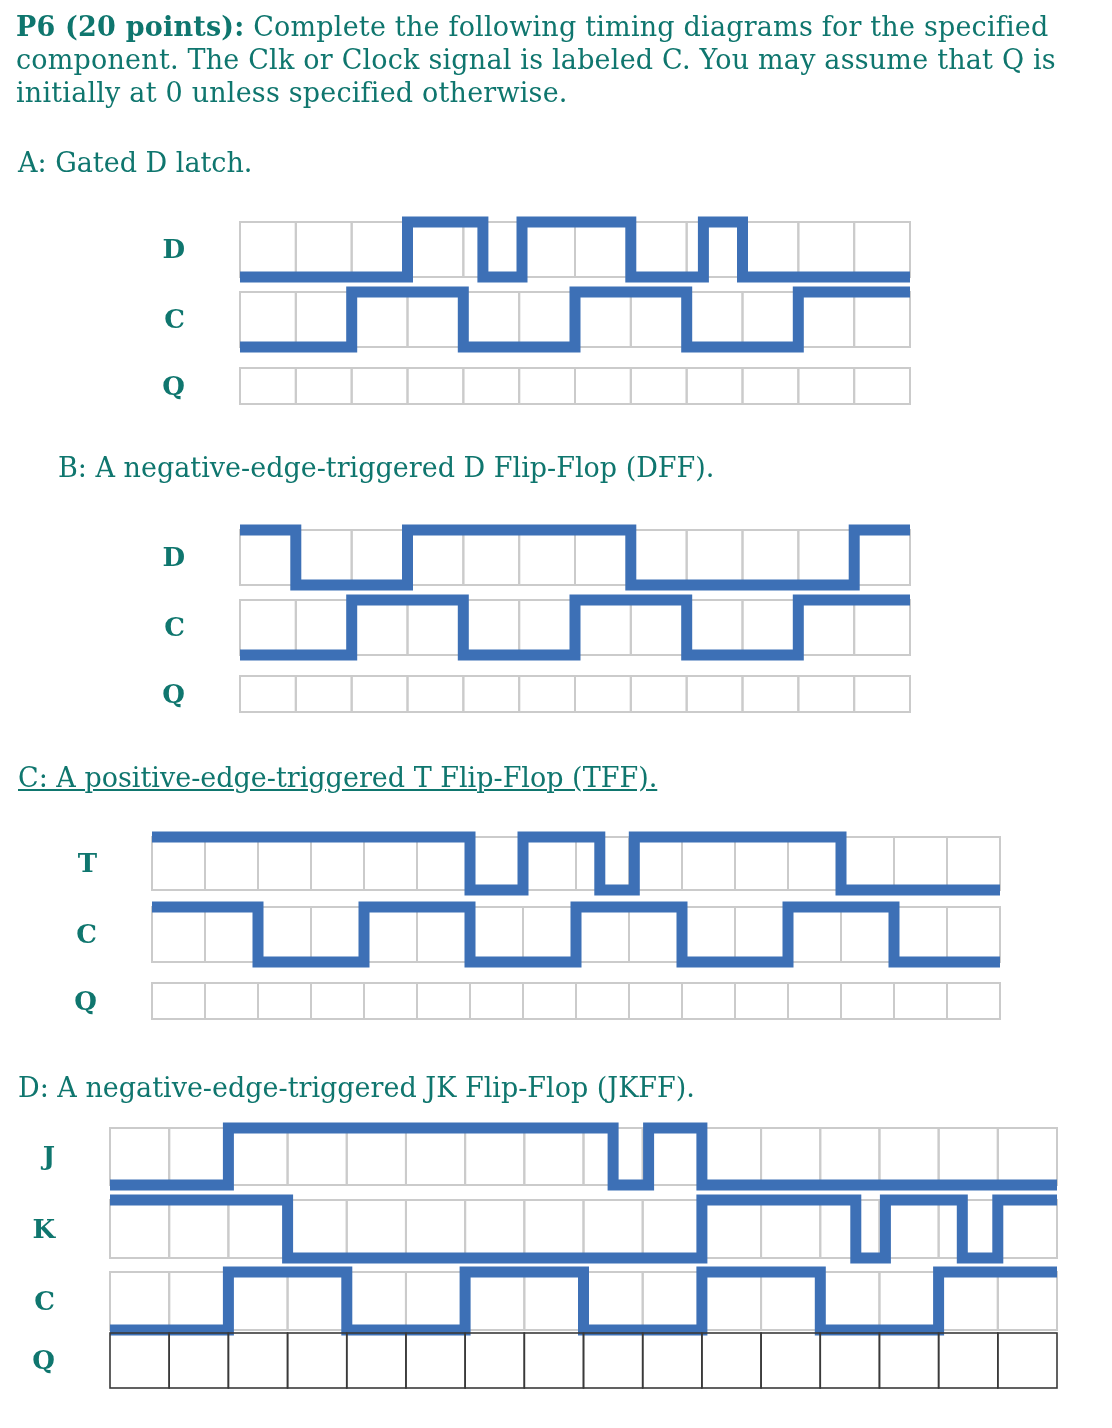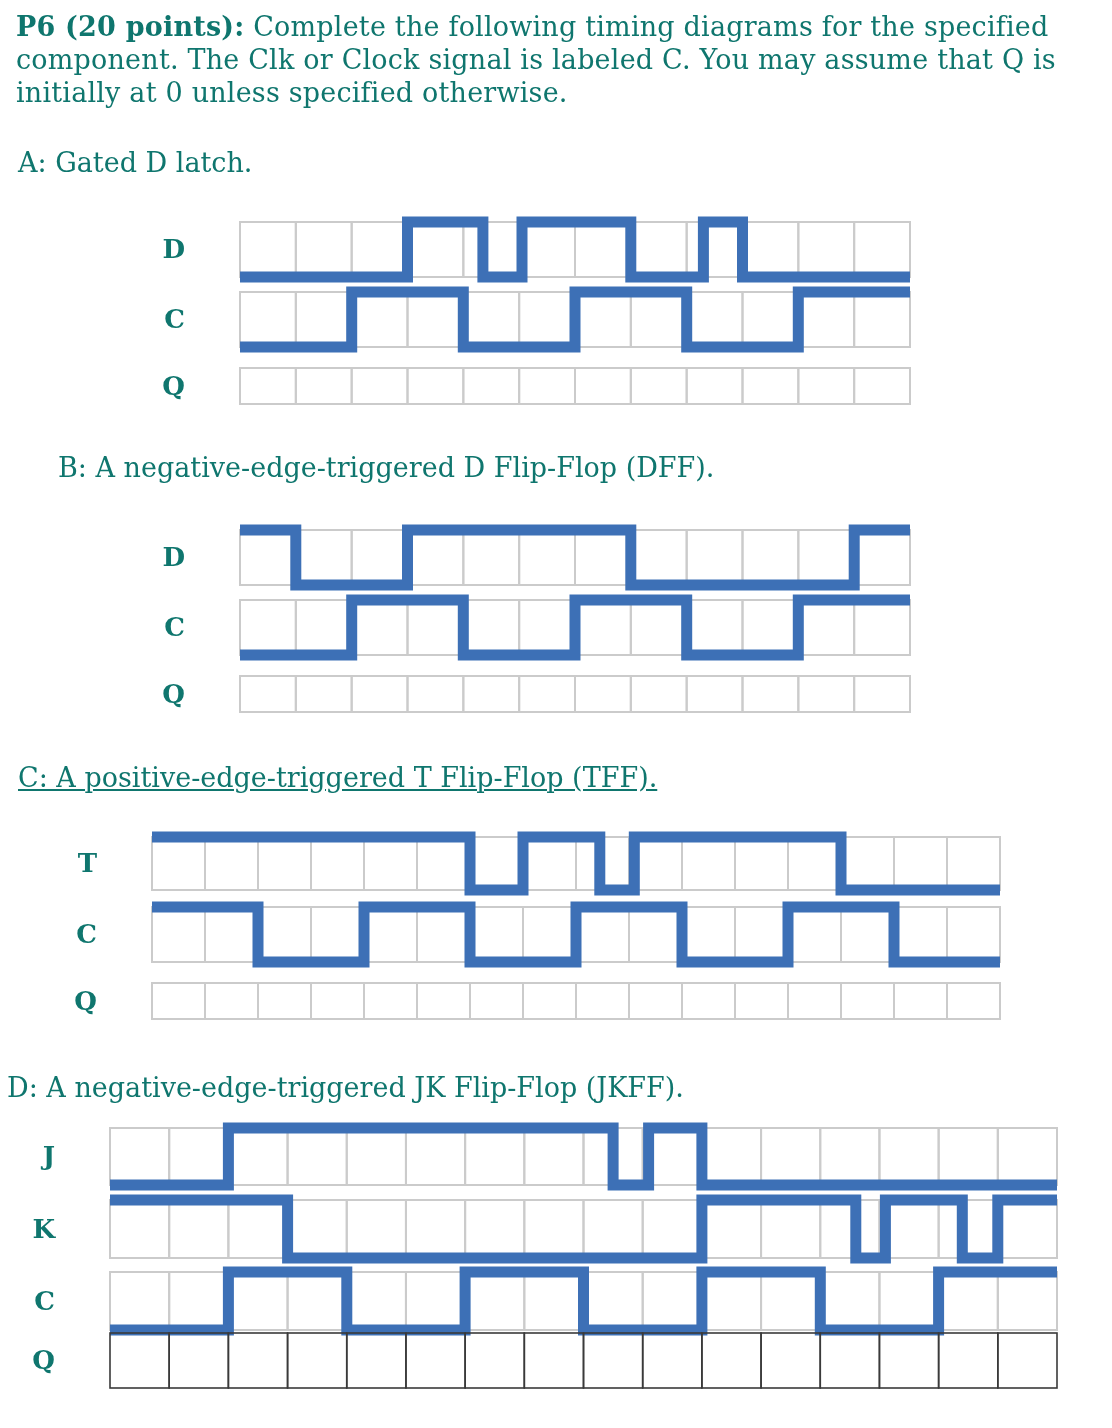--- a/index.html
+++ b/index.html
@@ -272,20 +272,20 @@
       <div class="rowlabel" style="left: 121px; top: 292px; height: 55px; line-height: 55px;">C</div>
       <div class="rowlabel" style="left: 121px; top: 368px; height: 36px; line-height: 36px;">Q</div>
       <div class="heading" style="left: 18px; top: 452px; margin-left: 40px;">B: A negative-edge-triggered D Flip-Flop (DFF).</div>
       <div class="rowlabel" style="left: 121px; top: 530px; height: 55px; line-height: 55px;">D</div>
       <div class="rowlabel" style="left: 121px; top: 600px; height: 55px; line-height: 55px;">C</div>
       <div class="rowlabel" style="left: 121px; top: 676px; height: 36px; line-height: 36px;">Q</div>
       <div class="heading" style="left: 18px; top: 762px; text-decoration: underline;">C: A positive-edge-triggered T Flip-Flop (TFF).</div>
       <div class="rowlabel" style="left: 33px; top: 837px; height: 53px; line-height: 53px;">T</div>
       <div class="rowlabel" style="left: 33px; top: 907px; height: 55px; line-height: 55px;">C</div>
       <div class="rowlabel" style="left: 33px; top: 983px; height: 36px; line-height: 36px;">Q</div>
-      <div class="heading" style="left: 7px; top: 1072px;">D: A negative-edge-triggered JK Flip-Flop (JKFF).</div>
+      <div class="heading" style="left: 18px; top: 1072px;">D: A negative-edge-triggered JK Flip-Flop (JKFF).</div>
       <div class="rowlabel" style="left: -9px; top: 1128px; height: 57px; line-height: 57px;">J</div>
       <div class="rowlabel" style="left: -9px; top: 1200px; height: 58px; line-height: 58px;">K</div>
       <div class="rowlabel" style="left: -9px; top: 1272px; height: 58px; line-height: 58px;">C</div>
       <div class="rowlabel" style="left: -9px; top: 1333px; height: 55px; line-height: 55px;">Q</div>
     </div>
 
 </div>
 
 </body></html>

